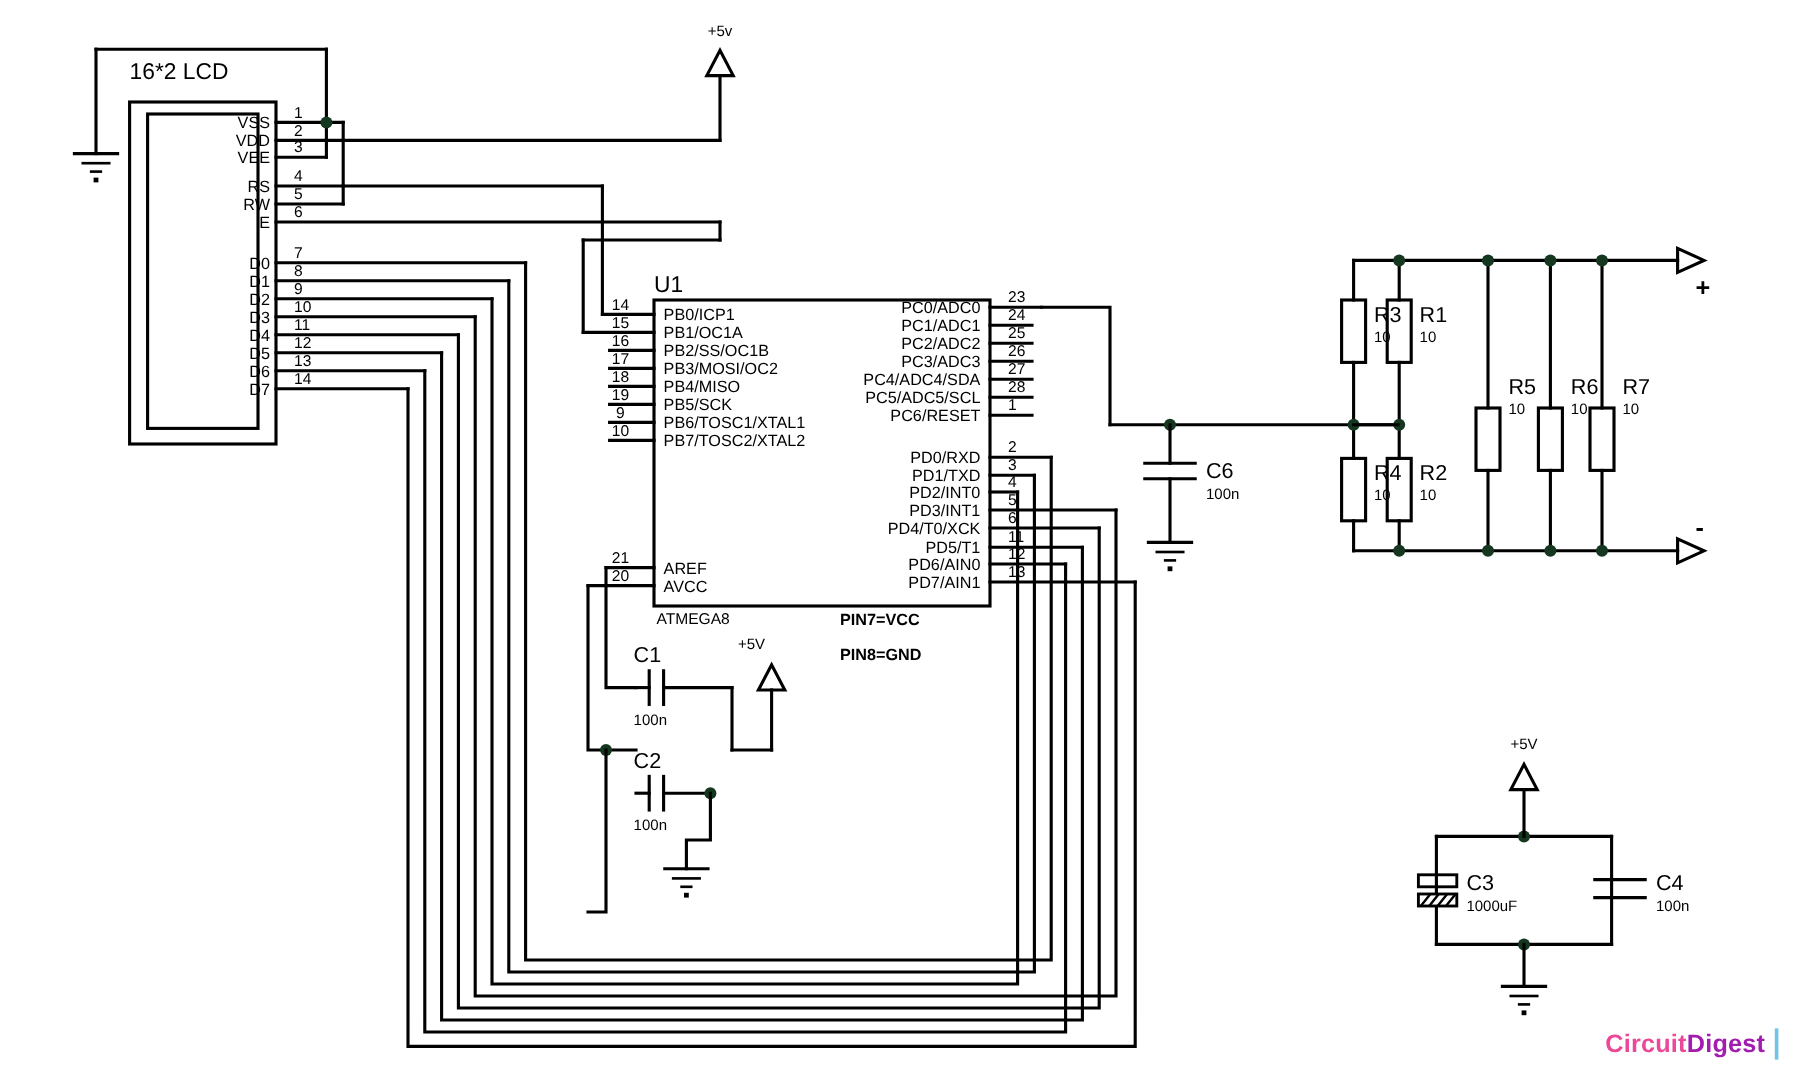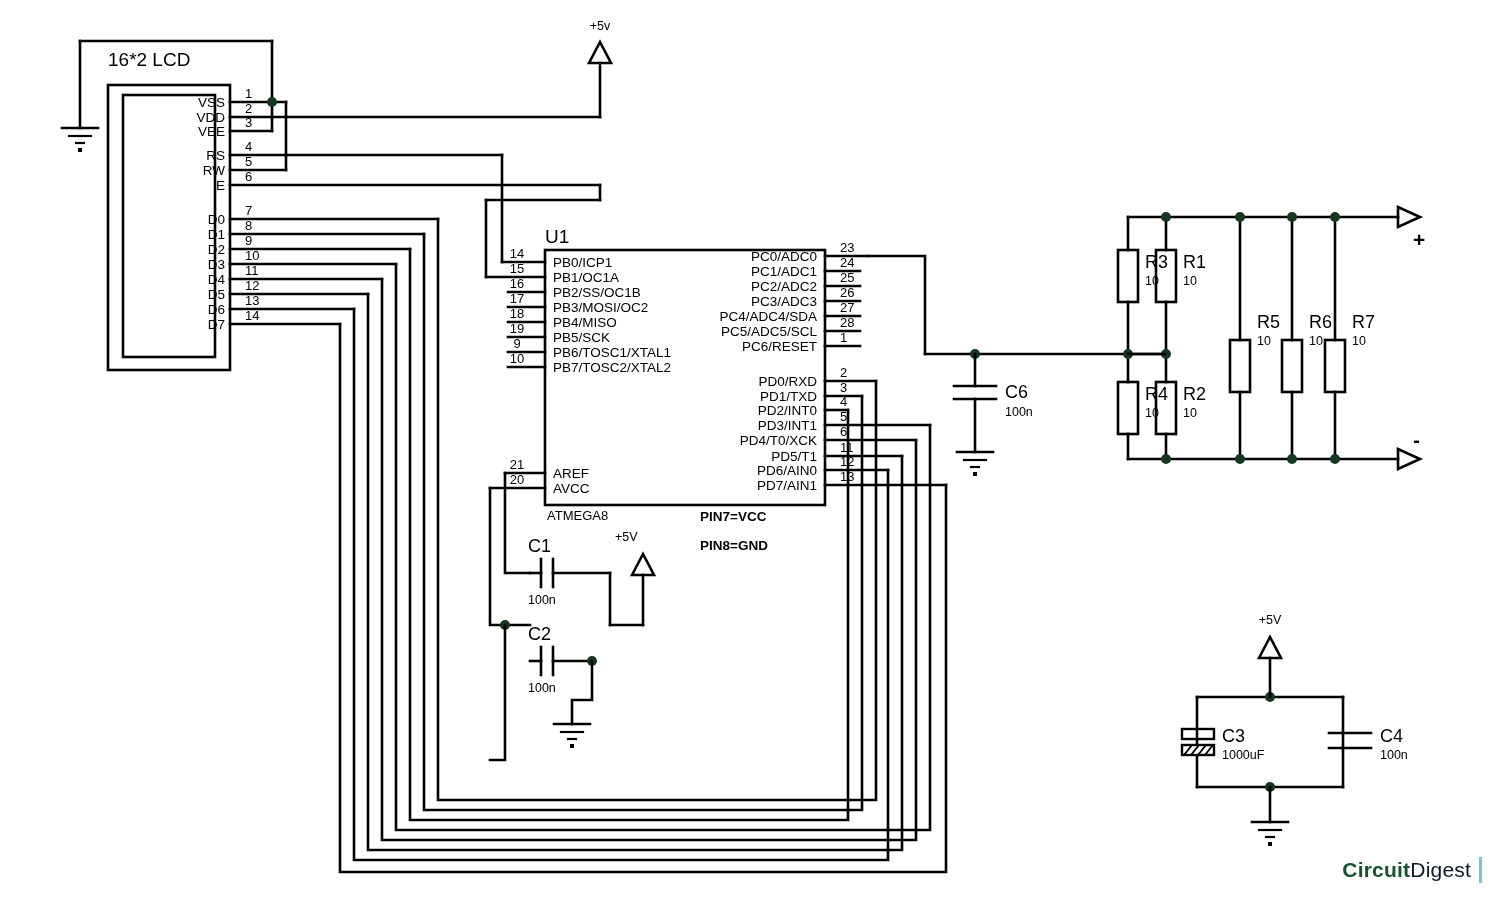--- a/index.html
+++ b/index.html
@@ -15,22 +15,22 @@
   .pinnum{font-size:13px;}
   .lcdpin{font-size:13.5px;}
   .reftxt{font-size:18px;}
   .valtxt{font-size:12.5px;}
   .title{font-size:19px;}
   .note{font-size:13.5px;font-weight:bold;}
   .supply{font-size:12.5px;}
   .partname{font-size:13px;}
   .bigsign{font-size:21px;font-weight:bold;}
   .logo{position:absolute;right:18px;bottom:14px;font-size:21px;letter-spacing:.2px;}
-  .logo .c1x{color:#14532d;font-weight:600;}
-  .logo .c2x{color:#0f172a;font-weight:400;}
+  .logo .c1x{color:#ec4899;font-weight:600;}
+  .logo .c2x{color:#a21caf;font-weight:700;}
   .logo .bar{display:inline-block;width:3px;height:26px;background:#6fc4e8;
              vertical-align:-6px;margin-left:8px;}
 </style>
 </head>
 <body>
 
 <svg id="schematic" viewBox="0 0 1500 897">
 
   <g>
     <rect class="box" x="108" y="85" width="122" height="285"></rect>

